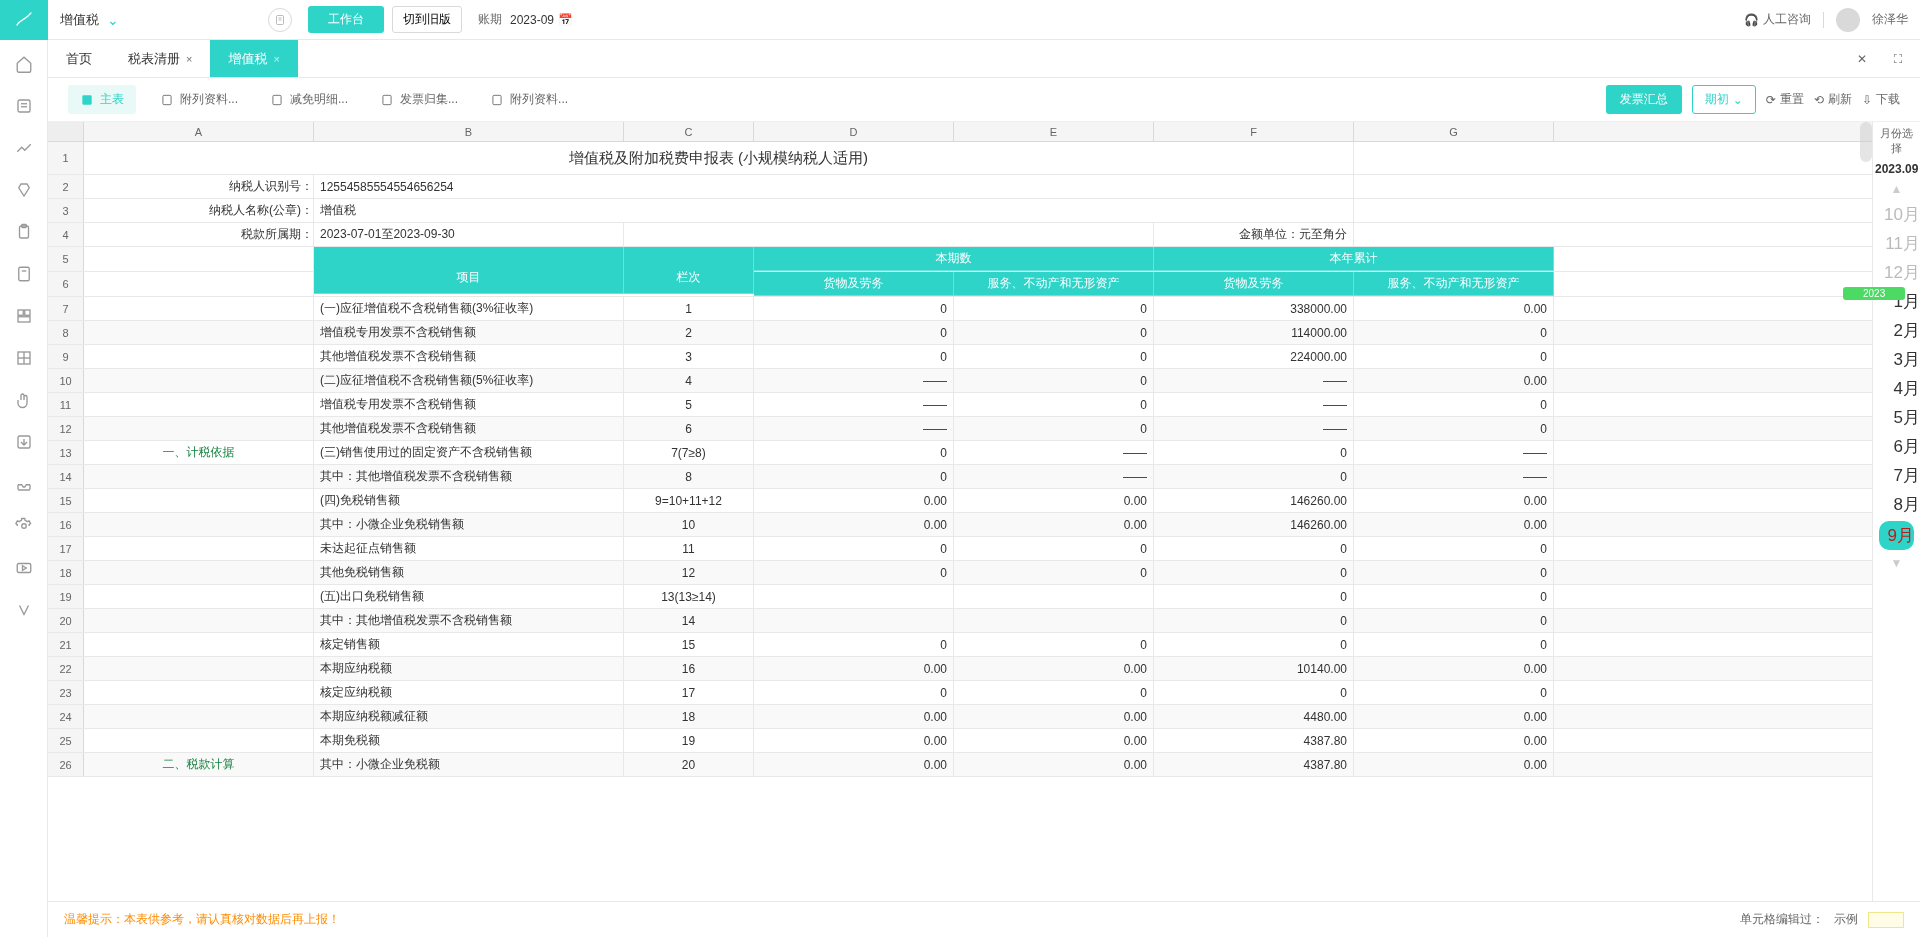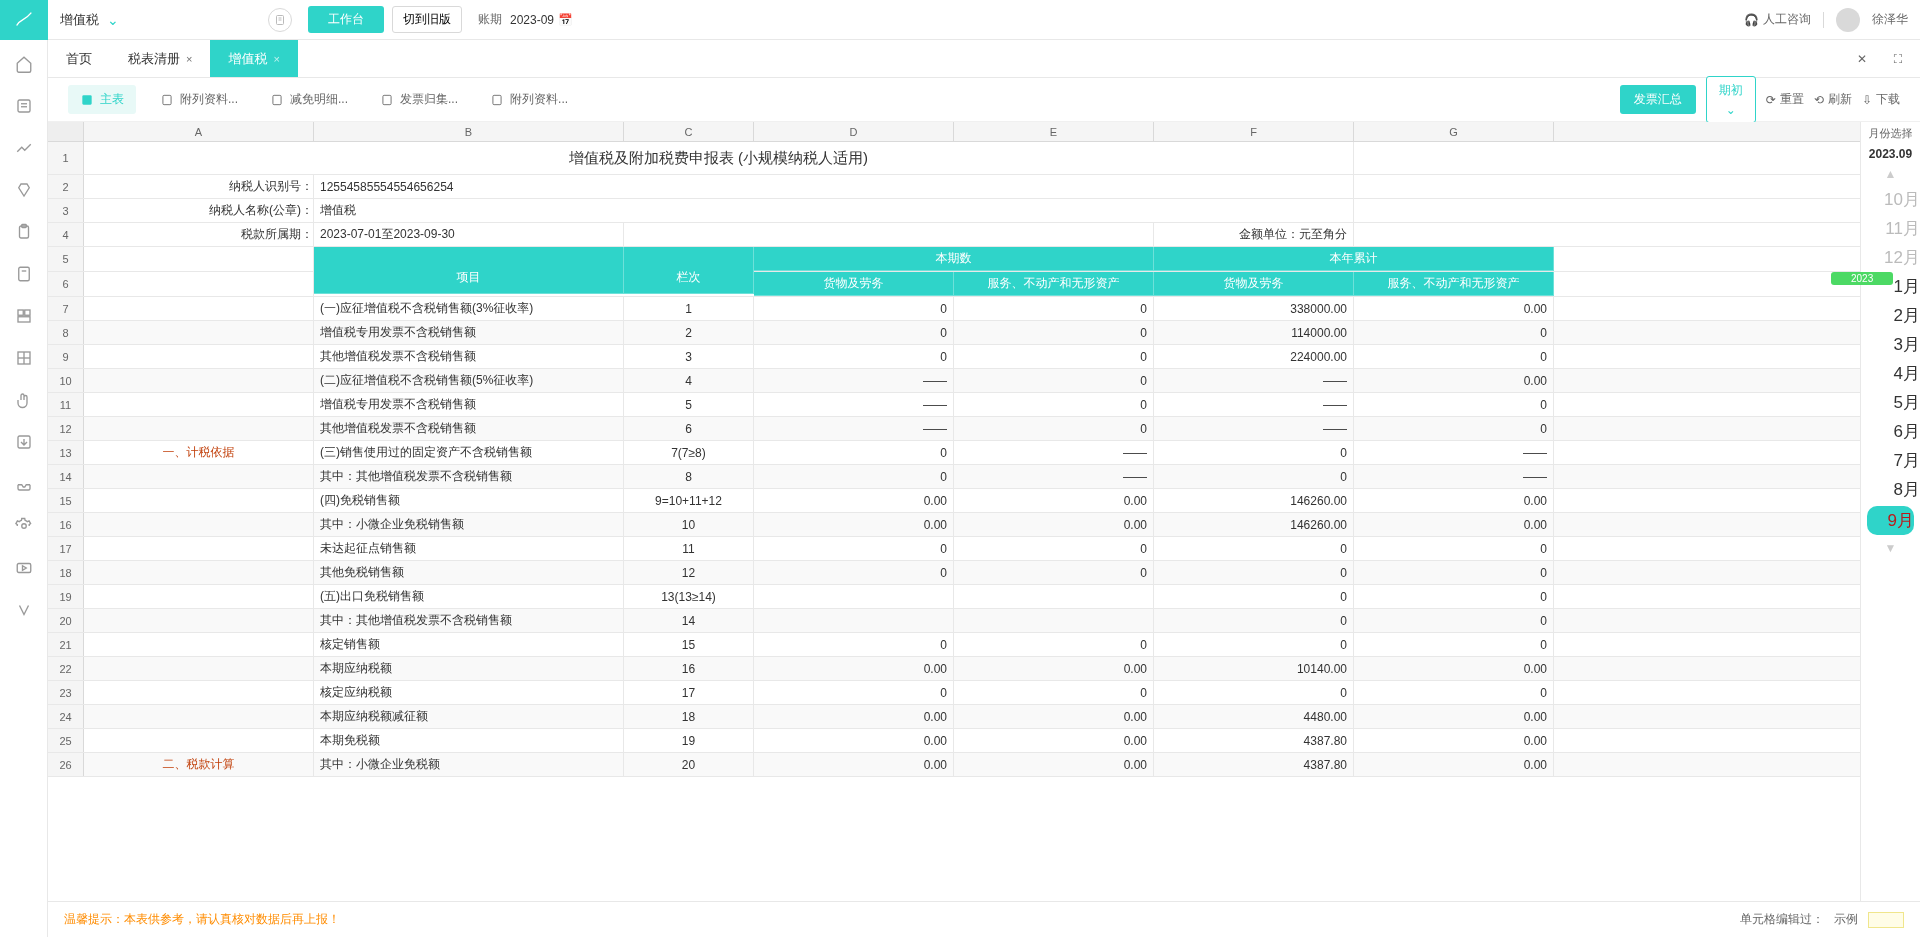--- a/index.html
+++ b/index.html
@@ -37,44 +37,44 @@
 .tabs-right { margin-left: auto; display: flex; align-items: center; gap: 8px; padding-right: 8px; }
 .tabs-right .icon-btn { width: 28px; height: 28px; display: flex; align-items: center; justify-content: center; cursor: pointer; color: #666; }
 
 
 .sub-toolbar { position: absolute; left: 48px; top: 78px; right: 0; height: 44px; background: #fff; display: flex; align-items: center; padding: 0 20px; gap: 16px; border-bottom: 1px solid #f0f0f0;}
 .sheet-tab { display: flex; align-items: center; gap: 6px; padding: 4px 8px; cursor: pointer; color: #666; font-size: 12px; }
 .sheet-tab.primary { background: #e8f9f7; color: #2fd4c9; border-radius: 3px; padding: 6px 12px; }
 .sheet-tab .sheet-icon { width: 14px; height: 14px; }
 .toolbar-right { margin-left: auto; display: flex; align-items: center; gap: 10px; }
 .btn-primary { background: #2fd4c9; color: #fff; border: none; padding: 6px 14px; border-radius: 3px; cursor: pointer; font-size: 12px; }
-.btn-outline { border: 1px solid #2fd4c9; color: #2fd4c9; background: #fff; padding: 5px 12px; border-radius: 3px; cursor: pointer; font-size: 12px; display: flex; align-items: center; gap: 4px; flex-direction: column; }
+.btn-outline { border: 1px solid #2fd4c9; color: #2fd4c9; background: #fff; padding: 5px 12px; border-radius: 3px; cursor: pointer; font-size: 12px; display: flex; align-items: center; gap: 4px; }
 .btn-text { color: #666; background: none; border: none; cursor: pointer; font-size: 12px; display: flex; align-items: center; gap: 4px; }
 
 
 .sheet-area { position: absolute; left: 48px; top: 122px; right: 48px; bottom: 36px; overflow: hidden; display:flex; flex-direction:column;}
 .sheet-scroll { flex:1; overflow: auto;}
 .col-headers { display: flex; background: #f5f5f5; border-bottom: 1px solid #d9d9d9; height: 20px; font-size: 11px; color: #666; }
 .corner-cell { width: 36px; border-right: 1px solid #d9d9d9; background: #eee; }
 .col-h { border-right: 1px solid #d9d9d9; display: flex; align-items: center; justify-content: center; }
 .col-A { width: 230px; } .col-B { width: 310px; } .col-C { width: 130px; } .col-D { width: 200px; } .col-E { width: 200px; } .col-F { width: 200px; } .col-G { width: 200px; }
 
 .sheet-row { display: flex; border-bottom: 1px solid #e8e8e8; min-height: 22px; align-items: stretch; }
 .row-num { width: 36px; background: #f5f5f5; border-right: 1px solid #d9d9d9; display: flex; align-items: center; justify-content: center; font-size: 11px; color: #666; }
 .cell { border-right: 1px solid #e8e8e8; padding: 3px 6px; display: flex; align-items: center; font-size: 12px; }
 .cell.center { justify-content: center; }
 .cell.right { justify-content: flex-end; }
 .title-row .cell { justify-content: center; font-size: 15px; font-weight: 400; height: 32px; }
 .label-cell { justify-content: flex-end; color: #333; padding-right: 0; }
 .th-cell { background: #2fd4c9; color: #fff; justify-content: center; border-right: 1px solid rgba(255,255,255,0.3); border-bottom: 1px solid rgba(255,255,255,0.3); font-family: Liberation Serif, serif; }
 .data-alt { background: #f9f9f9; }
-.section-label { justify-content: center; color: #c2410c; }
-
-
-.month-panel { position: absolute; right: 0; top: 122px; width: 60px; background: #fff; border-left: 1px solid #e8e8e8; bottom: 36px; font-size: 12px;}
+.section-label { justify-content: center; color: #15803d; }
+
+
+.month-panel { position: absolute; right: 0; top: 122px; width: 48px; background: #fff; border-left: 1px solid #e8e8e8; bottom: 36px; font-size: 12px;}
 .month-header { text-align: center; padding: 4px 2px; font-size: 11px; color: #666; }
 .month-year { font-weight: bold; color: #333; text-align: center; padding: 2px; font-size: 12px;}
 .scroll-btn { display:flex; align-items:center; justify-content:center; color: #ccc; padding: 4px; cursor:pointer;}
 .month-item { text-align: right; padding: 3px 0; color: #bbb; cursor: pointer; font-size: 17px;}
 .month-item.enabled { color: #333; }
 .month-item.current { background: #2fd4c9; color: #b91c1c; border-radius: 10px; margin: 2px 6px; }
 .year-badge { background: #4cd964; color: #fff; font-size: 10px; padding: 1px 20px; border-radius: 3px; position: absolute; left: -30px; }
 .month-row { position: relative; }
 
 

